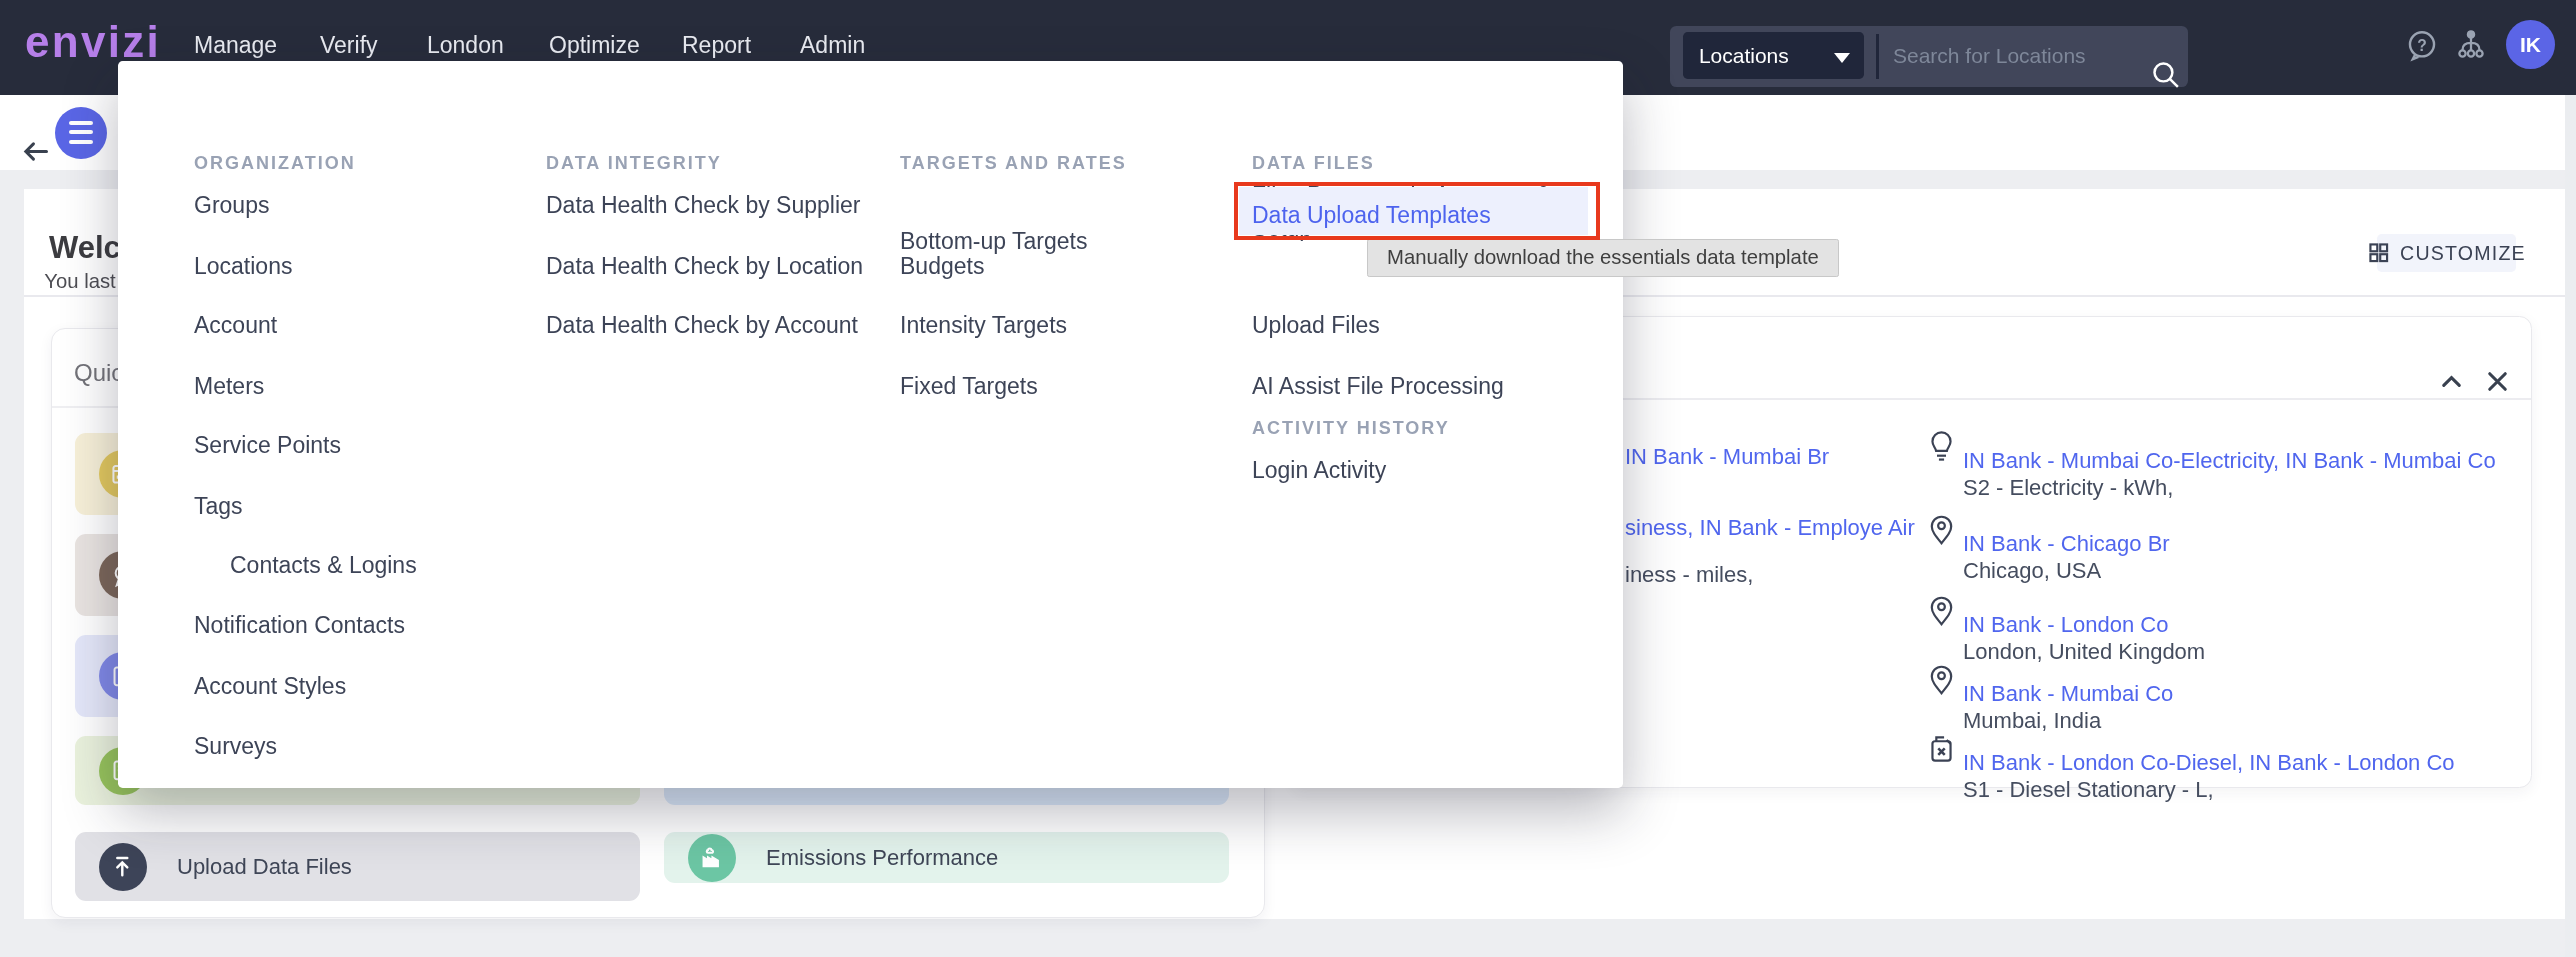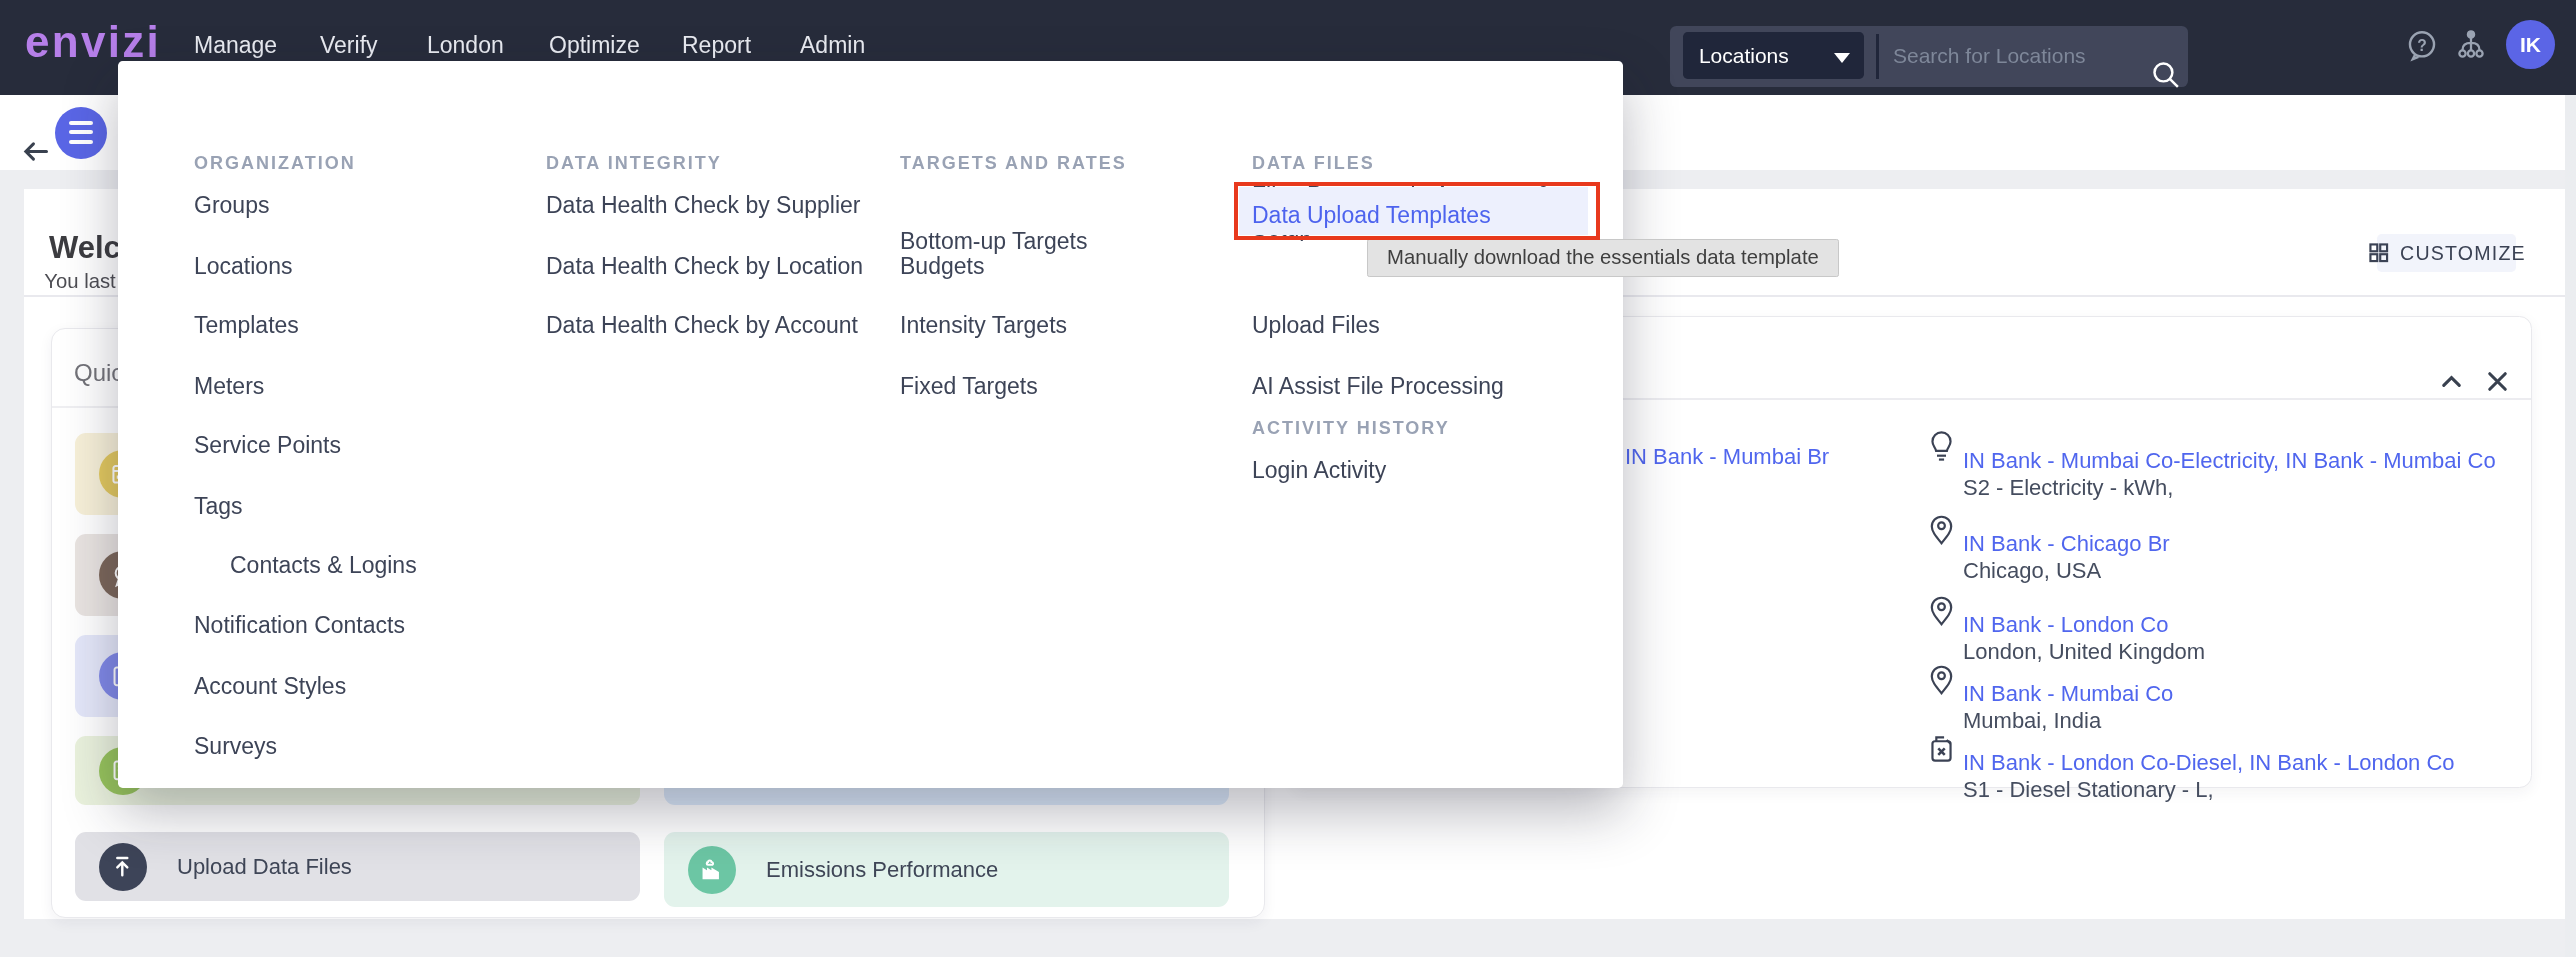--- a/index.html
+++ b/index.html
@@ -185,21 +185,21 @@
       <div class="qcard" style="left:612px; top:407px; height:69px; background:#dceafa;"></div>
 
       <div class="qcard" style="left:23px; top:503px; height:69px; background:#e1e1e6;">
         <span class="qcircle" style="background:#3d4458;">
           <svg width="26.6" height="26.6" viewBox="0 0 24 24" fill="none" stroke="#fff" stroke-width="2.2" stroke-linecap="round">
               <path d="M12 20V9M7.5 13L12 8.5l4.5 4.5M7.5 4.5h9"></path>
             </svg>
         </span>
         <span class="qlabel">Upload Data Files</span>
       </div>
-      <div class="qcard" style="left:612px; top:503px; height:75px; background:#e3f3ec;">
+      <div class="qcard" style="left:612px; top:503px; height:51px; background:#e3f3ec;">
         <span class="qcircle" style="background:#6cc6a4;">
           <svg width="26.6" height="26.6" viewBox="0 0 24 24" fill="none" stroke="#fff" stroke-width="1.8">
               <path d="M5 20v-8l4 2.6V12l4 2.6V12l5 3v5z" fill="#fff"></path>
               <path d="M9 8c-1.5 0-1.5-2.5 0-2.5.2-1.8 3-1.8 3.2 0 1.6-.3 2 2.5.2 2.5z"></path>
             </svg>
         </span>
         <span class="qlabel">Emissions Performance</span>
       </div>
     </div>
 
@@ -212,20 +212,24 @@
       <span class="abs" style="left:1189px; top:31px;">
         <svg width="31" height="31" viewBox="0 0 24 24" stroke="#39414f" stroke-width="2.4" stroke-linecap="round">
             <path d="M6 6l12 12M18 6L6 18"></path>
           </svg>
       </span>
       <div class="rcard-divider"></div>
 
       <div class="abs" style="left:332px; top:109px;">
         <div class="rlink">IN Bank - Mumbai Br</div>
       </div>
+      <div class="abs" style="left:332px; top:180px;">
+        <div class="rlink">siness, IN Bank - Employe Air</div>
+        <div class="rsub" style="margin-top:22px;">iness - miles,</div>
+      </div>
 
       <span class="rrow-icon" style="top:111px;">
         <svg width="31" height="36" viewBox="0 0 24 26" fill="none" stroke="#3b4254" stroke-width="1.7">
             <path d="M12 2.5a7 7 0 0 1 7 7c0 3.2-2.3 4.8-2.8 7.2H7.8C7.3 14.3 5 12.7 5 9.5a7 7 0 0 1 7-7z"></path>
             <line x1="8.5" y1="20.5" x2="15.5" y2="20.5"></line>
             <line x1="10" y1="23.5" x2="14" y2="23.5"></line>
           </svg>
       </span>
       <div class="abs" style="left:670px; top:113px;">
         <div class="rlink">IN Bank - Mumbai Co-Electricity, IN Bank - Mumbai Co</div>
@@ -279,21 +283,21 @@
     </div>
   </div>
 
   <div class="scrollbar"></div>
 
   <div class="megamenu">
 
     <div class="mcol-header" style="left:76px; top:92px;">ORGANIZATION</div>
     <div class="mitem" style="left:76px; top:131px;">Groups</div>
     <div class="mitem" style="left:76px; top:192px;">Locations</div>
-    <div class="mitem" style="left:76px; top:251px;">Templates</div>
+    <div class="mitem" style="left:76px; top:251px;">Account</div>
     <div class="mitem" style="left:76px; top:312px;">Meters</div>
     <div class="mitem" style="left:76px; top:371px;">Service Points</div>
     <div class="mitem" style="left:76px; top:432px;">Tags</div>
     <div class="mitem" style="left:76px; top:491px;margin-left:36px;">Contacts &amp; Logins</div>
     <div class="mitem" style="left:76px; top:551px;">Notification Contacts</div>
     <div class="mitem" style="left:76px; top:612px;">Account Styles</div>
     <div class="mitem" style="left:76px; top:672px;">Surveys</div>
 
     <div class="mcol-header" style="left:428px; top:92px;">DATA INTEGRITY</div>
     <div class="mitem" style="left:428px; top:131px;">Data Health Check by Supplier</div>

